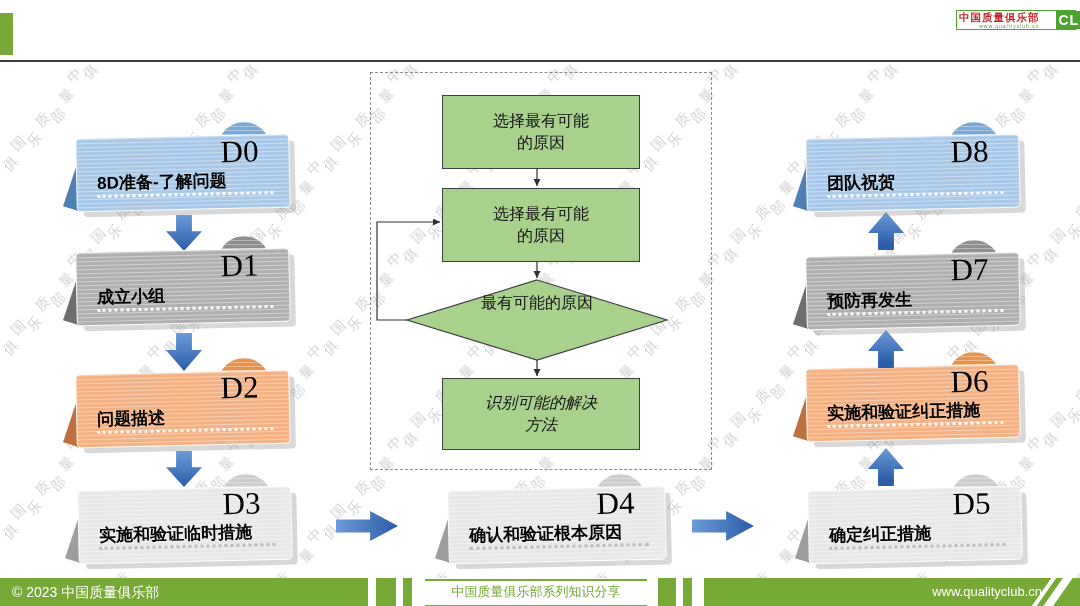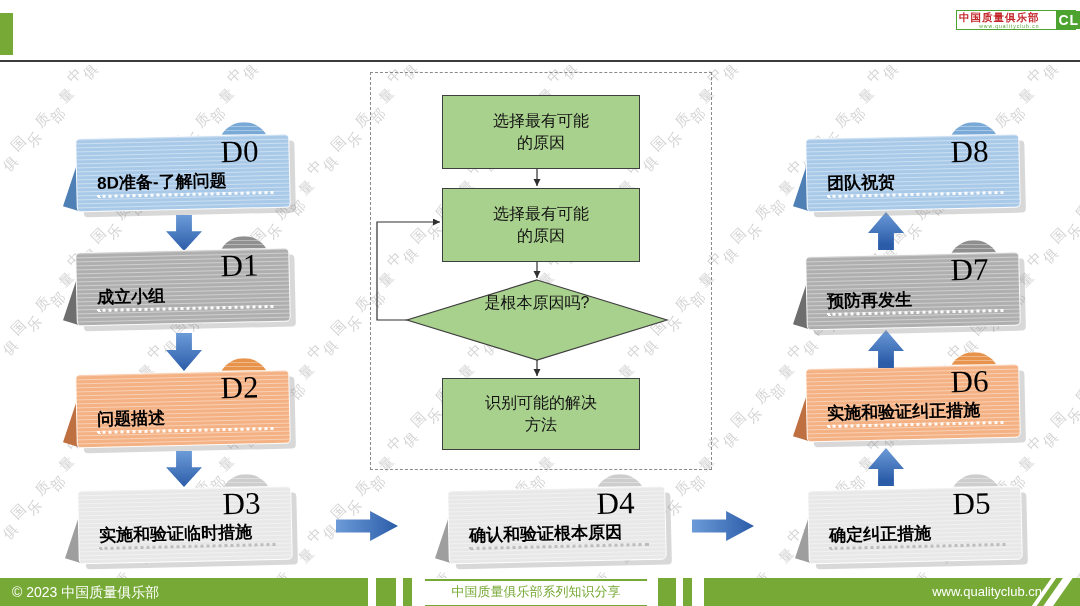--- a/index.html
+++ b/index.html
@@ -221,23 +221,23 @@
 
   <div class="flowbox" style="left:442px;top:95px;width:196px;height:72px;">
     <span>选择最有可能</span>
     <span>的原因</span>
   </div>
   <div class="flowbox" style="left:442px;top:188px;width:196px;height:72px;">
     <span>选择最有可能</span>
     <span>的原因</span>
   </div>
   <div class="diamond-text">
-    <span style="display:block">是根本原因吗?</span>
-  </div>
-  <div class="flowbox" style="left:442px;top:378px;width:196px;height:70px;">
+    <span style="display:block">最有可能的原因</span>
+  </div>
+  <div class="flowbox" style="left:442px;top:378px;width:196px;height:70px;font-style:italic;">
     <span>识别可能的解决</span>
     <span>方法</span>
   </div>
 
   <div class="sign light" style="left:432px;top:474px;width:236px;">
     <div class="bump"></div>
     <div class="flap"></div>
     <div class="panel">
       <div class="dnum">D4</div>
       <div class="dlabel">确认和验证根本原因</div>

